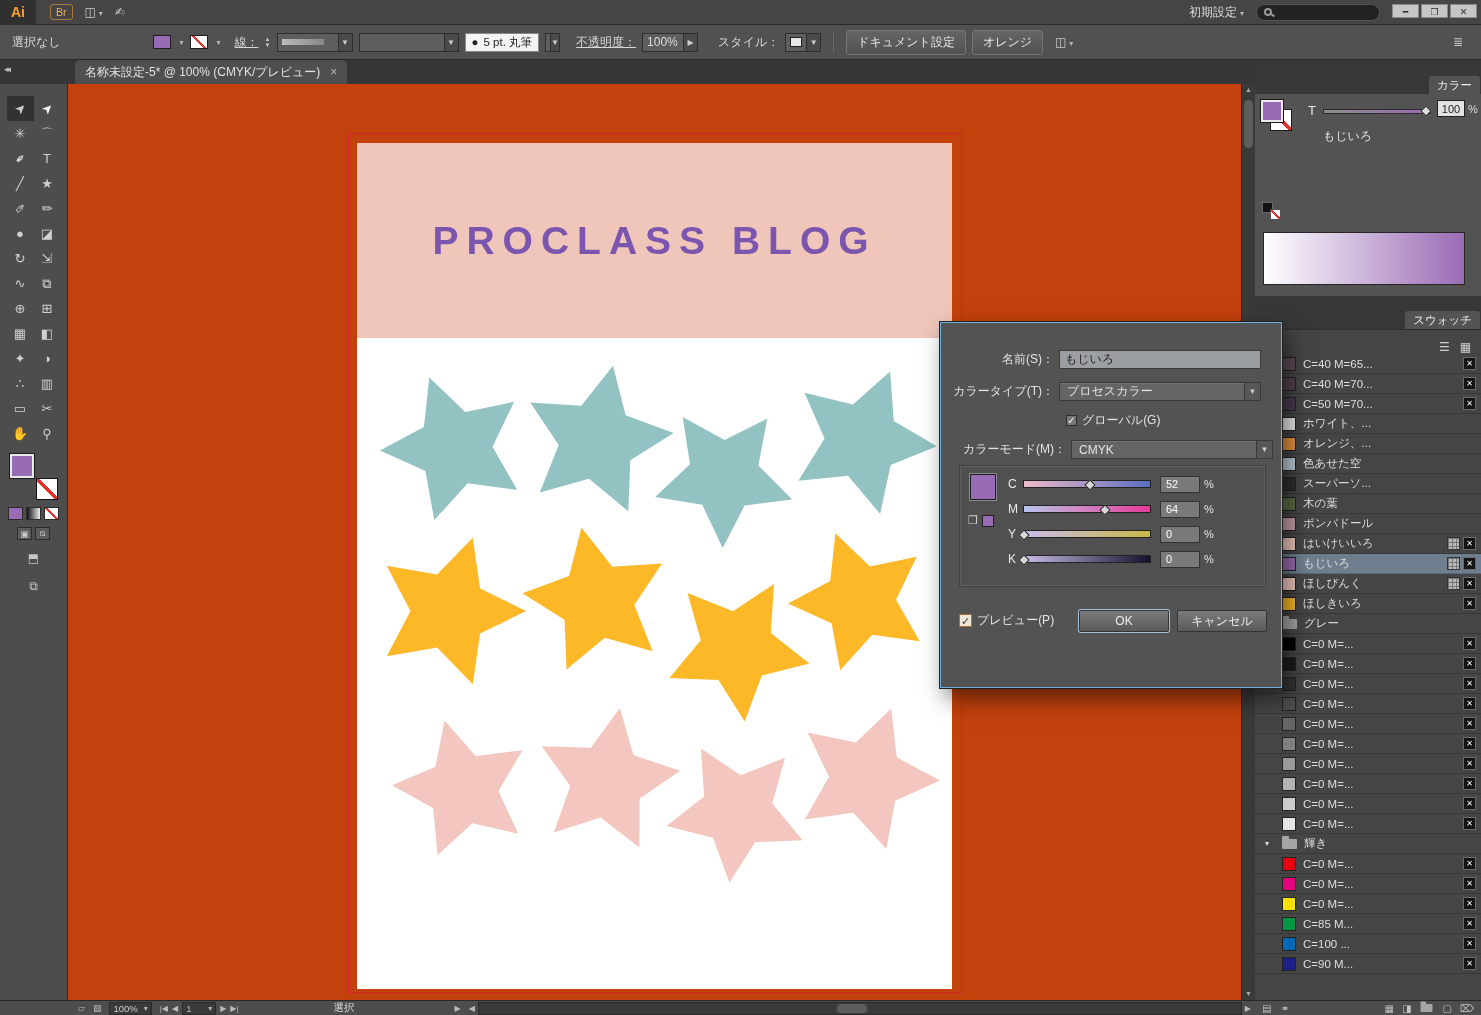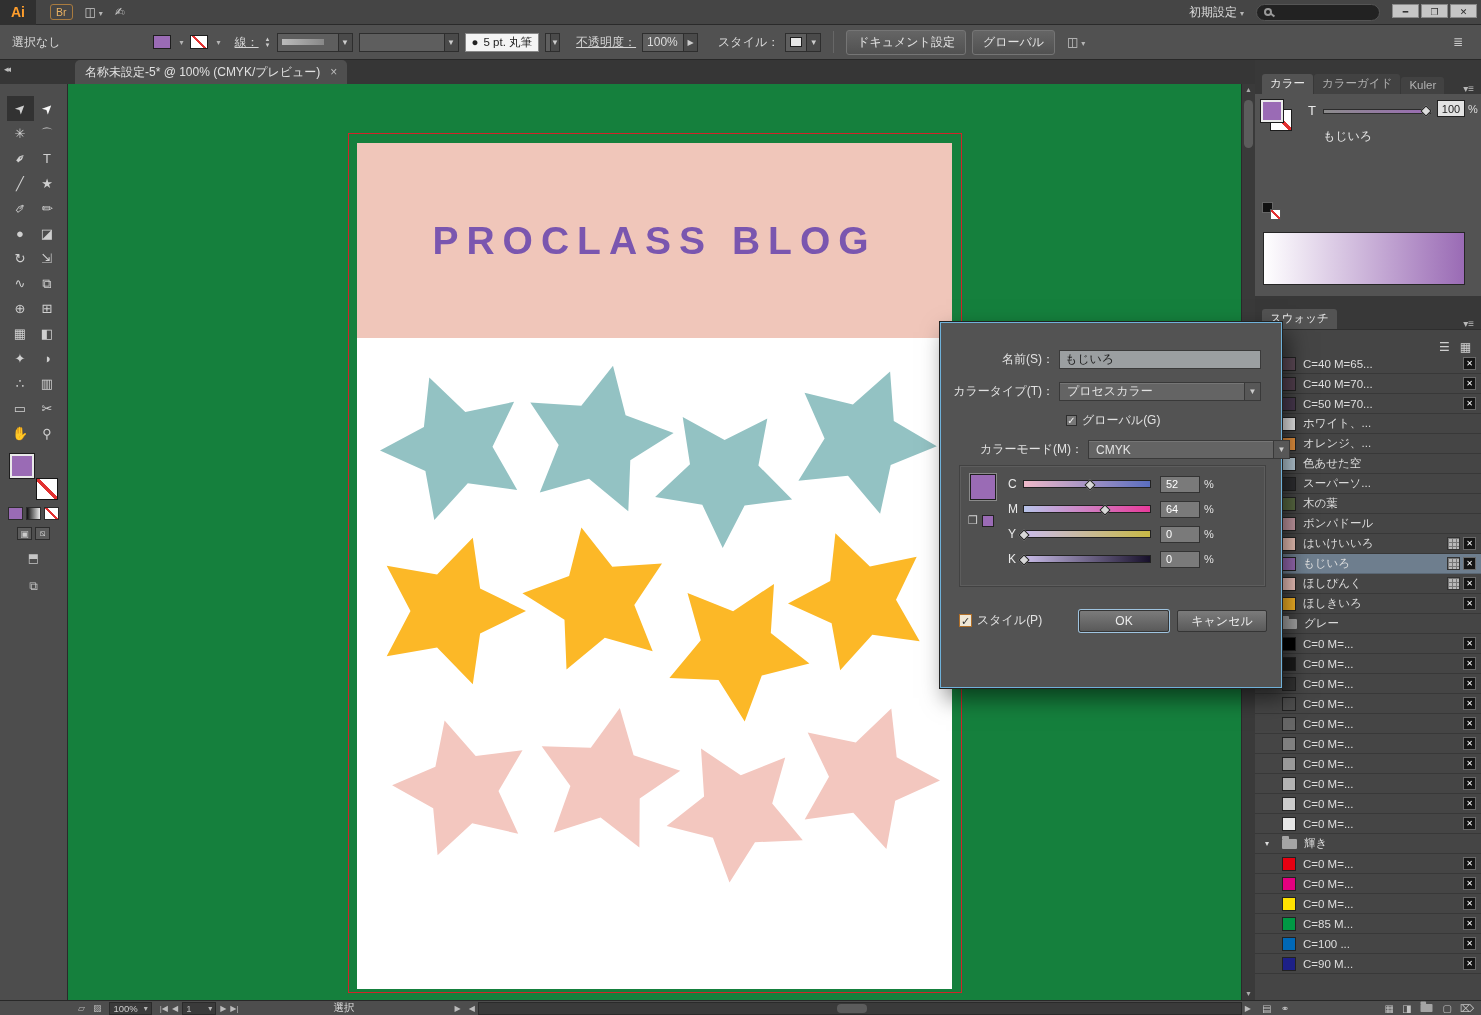--- a/index.html
+++ b/index.html
@@ -70,21 +70,21 @@
   .fs-fill { position:absolute; left:0; top:0; width:24px; height:24px; border:2px solid #e9e9e9;
              box-shadow:0 0 0 1px #1d1d1d; }
   .mini-row { display:flex; justify-content:center; gap:3px; margin-top:7px; }
   .mini { width:15px; height:13px; border:1px solid #2c2c2c; background:#5c5c5c; color:#ccc;
           font-size:9px; display:flex; align-items:center; justify-content:center; }
   .mini.grad { background:linear-gradient(90deg,#111,#eee); }
   .mini.none { background:linear-gradient(45deg,#fff 43%,#e23131 43%,#e23131 57%,#fff 57%); }
   .tb-bottom { text-align:center; color:#c5c5c5; font-size:12px; margin-top:8px; line-height:20px; }
 
   
-  .canvas { position:absolute; left:68px; top:84px; right:226px; bottom:15px; background:#15803d; overflow:hidden; }
+  .canvas { position:absolute; left:68px; top:84px; right:226px; bottom:15px; background:#c2410c; overflow:hidden; }
   .artboard-frame { position:absolute; left:280px; top:49px; width:614px; height:860px; border:1px solid #d2232a; }
   .paper { position:absolute; left:289px; top:59px; width:595px; height:846px; background:#ffffff; }
   .banner { position:absolute; left:0; top:0; width:100%; height:195px; display:flex; flex-direction:column;
             align-items:center; justify-content:center; gap:11px; }
   .banner-title { font-size:39px; font-weight:bold; letter-spacing:8px; }
   .banner-sub { font-size:21px; font-weight:bold; letter-spacing:2px; }
   .stars-svg { position:absolute; left:0; top:0; }
   .vscroll { position:absolute; right:0; top:0; bottom:0; width:14px; background:#3a3a3a; border-left:1px solid #2a2a2a; }
   .vscroll .sarrow { display:block; text-align:center; color:#aaa; font-size:7px; height:12px; line-height:12px; }
   .vscroll .sarrow.bot { position:absolute; bottom:0; left:0; right:0; }
@@ -97,21 +97,21 @@
   .sb-combo { display:flex; align-items:center; background:#3a3a3a; border:1px solid #2a2a2a; height:13px;
               padding:0 3px; margin-left:8px; gap:3px; font-size:9.5px; }
   .sb-nav { display:flex; align-items:center; gap:4px; margin-left:8px; font-size:8px; color:#bbb; }
   .sb-tool { margin-left:95px; font-size:10.5px; color:#ddd; }
   .sb-play { margin-left:100px; font-size:8px; color:#bbb; }
   .hscroll { flex:1; height:13px; background:#3a3a3a; border:1px solid #2a2a2a; position:relative; margin:0 3px; }
   .hthumb { position:absolute; left:47%; width:30px; top:1px; bottom:1px; background:#5c5c5c; border-radius:4px; }
 
   
   .rightcol { position:absolute; top:60px; right:0; width:226px; bottom:0; background:#383838; }
-  .ptabs { display:flex; align-items:flex-end; height:18px; margin-top:16px; padding-left:7px; }
+  .ptabs { display:flex; align-items:flex-end; height:18px; margin-top:16px; padding-left:7px;flex-direction:column; }
   .ptab { padding:2px 8px 3px; font-size:11.5px; background:#424242; color:#b2b2b2; margin-right:1px;
           border-radius:3px 3px 0 0; }
   .ptab.active { background:#535353; color:#ededed; }
   .panel-menu { margin-left:auto; margin-right:7px; color:#b8b8b8; font-size:10px; }
   .color-body { position:relative; height:202px; background:#535353; }
   .cp-stroke { position:absolute; left:15px; top:15px; width:22px; height:22px; border:1px solid #1c1c1c;
                background:linear-gradient(45deg,#fff 43%,#e23131 43%,#e23131 57%,#fff 57%); }
   .cp-fill { position:absolute; left:6px; top:6px; width:22px; height:22px; border:2px solid #ebebeb;
              box-shadow:0 0 0 1px #1c1c1c; }
   .tint-letter { position:absolute; left:53px; top:9px; font-size:13px; color:#e8e8e8; }
@@ -244,21 +244,21 @@
       <span>100%</span>
       <span class="arrow">▶</span>
     </span>
   <span style="margin-left:14px">スタイル：</span>
   <span class="combo" style="width:36px">
       <span class="chip" style="width:12px;height:10px;background:#e8e8e8"></span>
       <span class="arrow">▼</span>
     </span>
   <span class="vdiv"></span>
   <span class="cbar-btn">ドキュメント設定</span>
-  <span class="cbar-btn">グローバル</span>
+  <span class="cbar-btn">オレンジ</span>
   <span class="mb-icon">◫<span class="tiny-arrow">▾</span></span>
   <span class="mb-icon" style="margin-left:auto">≣</span>
 </div>
 
 <div class="tabbar">
   <span class="collapse-arrows">◂◂</span>
   <div class="doc-tab">
     <span>名称未設定-5* @ 100% (CMYK/プレビュー)</span>
     <span class="close">×</span>
   </div>
@@ -661,21 +661,21 @@
       <span class="dlg-label">カラータイプ(T)：</span>
       <span class="dlg-select" style="width:202px">
         <span>プロセスカラー</span>
         <span class="arrow-btn">▼</span>
       </span>
     </div>
     <div class="dlg-row" style="top:89px;left:125px">
       <span class="checkbox" id="global-check">✓</span>
       <span>グローバル(G)</span>
     </div>
-    <div class="dlg-row" style="top:117px;left:17px">
+    <div class="dlg-row" style="top:117px;left:0">
       <span class="dlg-label" style="width:130px">カラーモード(M)：</span>
       <span class="dlg-select" style="width:202px">
         <span>CMYK</span>
         <span class="arrow-btn">▼</span>
       </span>
     </div>
     <div class="group-box" id="group-box">
       <span class="gb-swatch" id="gb-swatch" style="background: rgb(154, 107, 181);"></span>
       <span class="gb-warn">
         <span class="cube-icon">❒</span>
@@ -709,20 +709,20 @@
           <span class="ch-label">K</span>
           <span class="ch-track" style="background: linear-gradient(90deg, rgb(201, 188, 232), rgb(23, 16, 42));">
             <span class="ch-handle" style="left: calc(0% - 4px);"></span>
           </span>
           <span class="ch-value">0</span>
           <span class="ch-pct">%</span>
         </div>
       </div>
     <div class="dlg-row" style="top:289px;left:18px">
       <span class="checkbox orange" id="preview-check">✓</span>
-      <span>スタイル(P)</span>
+      <span>プレビュー(P)</span>
     </div>
     <div class="dlg-buttons">
       <span class="dlg-btn ok">OK</span>
       <span class="dlg-btn">キャンセル</span>
     </div>
   </div>
 </div>
 
 </body></html>

